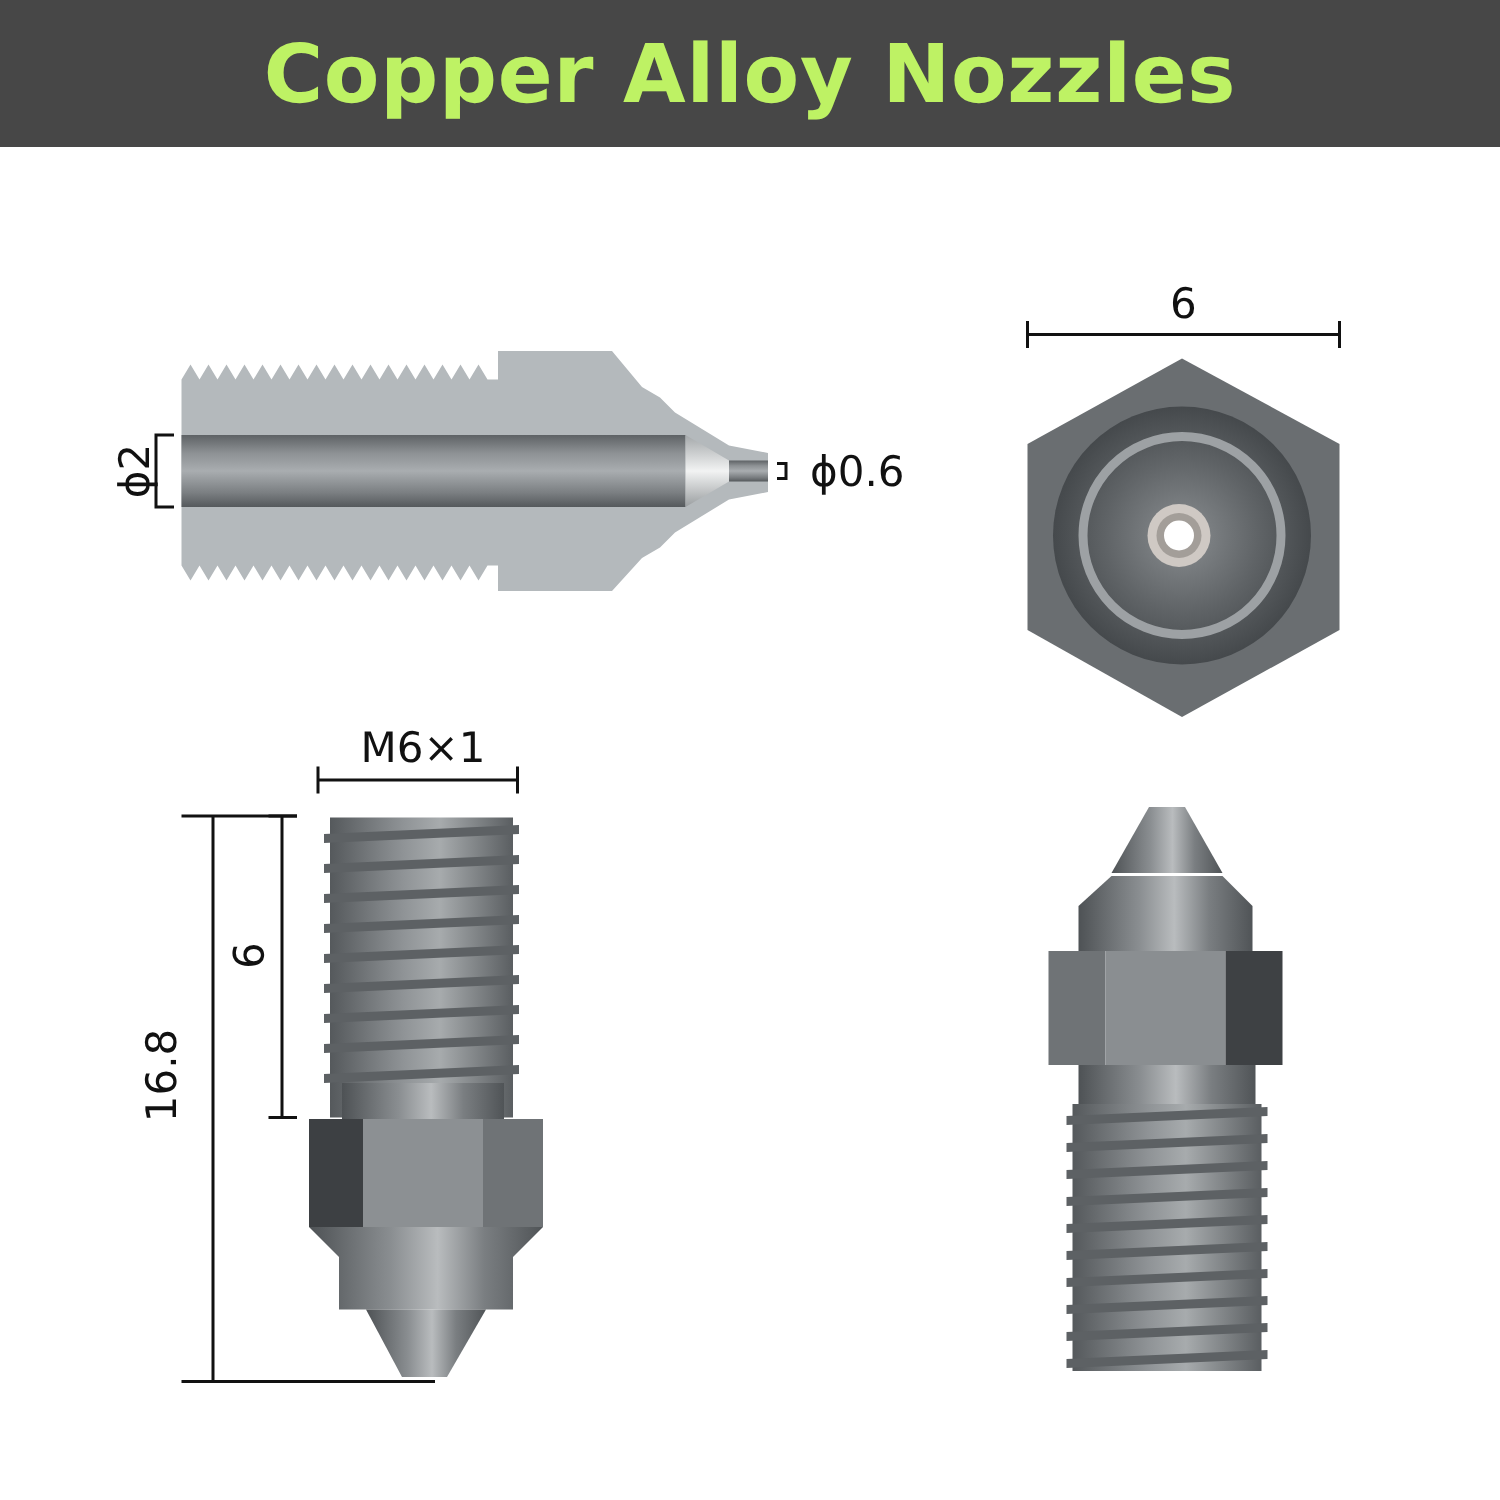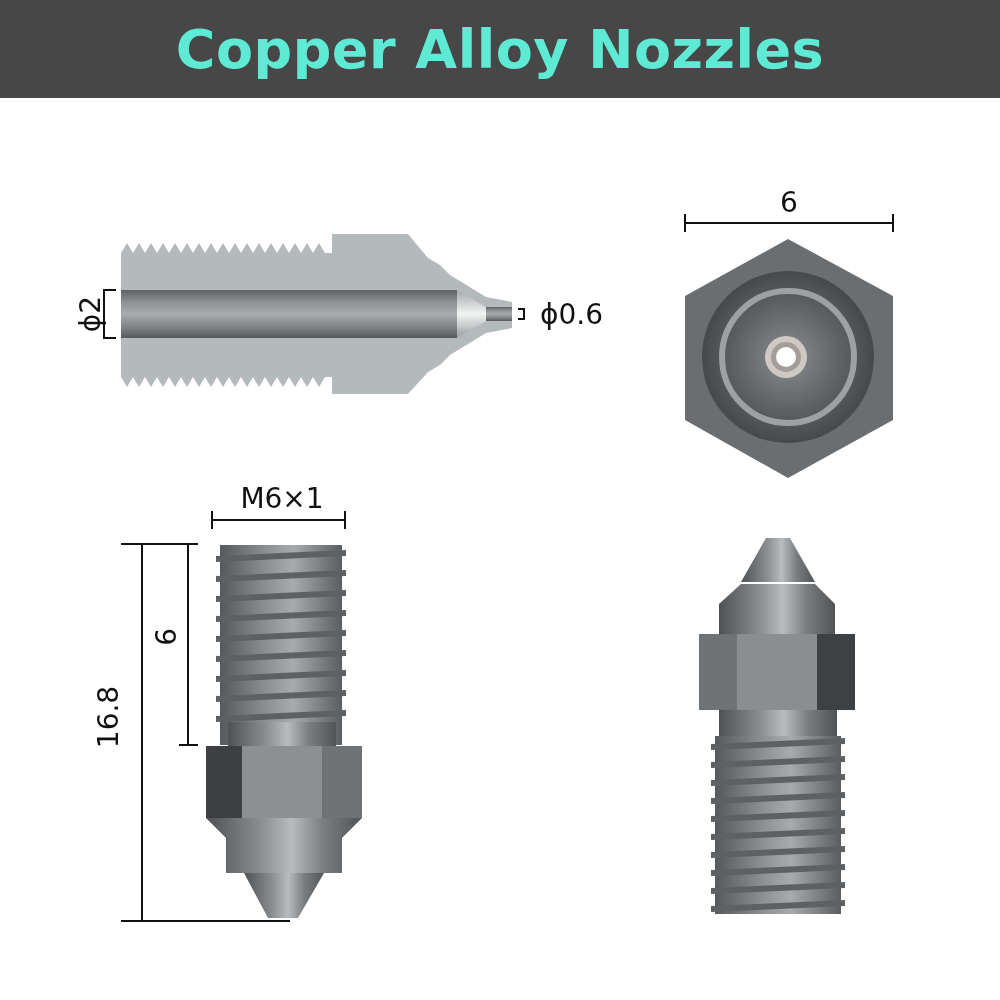--- a/index.html
+++ b/index.html
@@ -1,18 +1,18 @@
 <!DOCTYPE html>
 <html><head>
 <meta charset="utf-8">
 <style>
   html, body { margin: 0; padding: 0; }
   body { width: 1000px; height: 1000px; background: #ffffff; position: relative; overflow: hidden; font-family: "DejaVu Sans", sans-serif; }
   .header { position: absolute; left: 0; top: 0; width: 1000px; height: 98px; background: #474747; display: flex; align-items: center; justify-content: center; }
-  .header h1 { margin: 0; color: #5eead4; font-family: "DejaVu Sans", sans-serif; font-weight: bold; font-size: 54px; letter-spacing: 0.5px; }
+  .header h1 { margin: 0; color: #bef264; font-family: "DejaVu Sans", sans-serif; font-weight: bold; font-size: 54px; letter-spacing: 0.5px; }
   svg.stage { position: absolute; left: 0; top: 98px; }
   .dim-text { font-family: "DejaVu Sans", sans-serif; font-size: 28px; fill: #111; }
 </style>
 </head>
 <body>
 
 <div class="header">
   <h1>Copper Alloy Nozzles</h1>
 </div>
 

